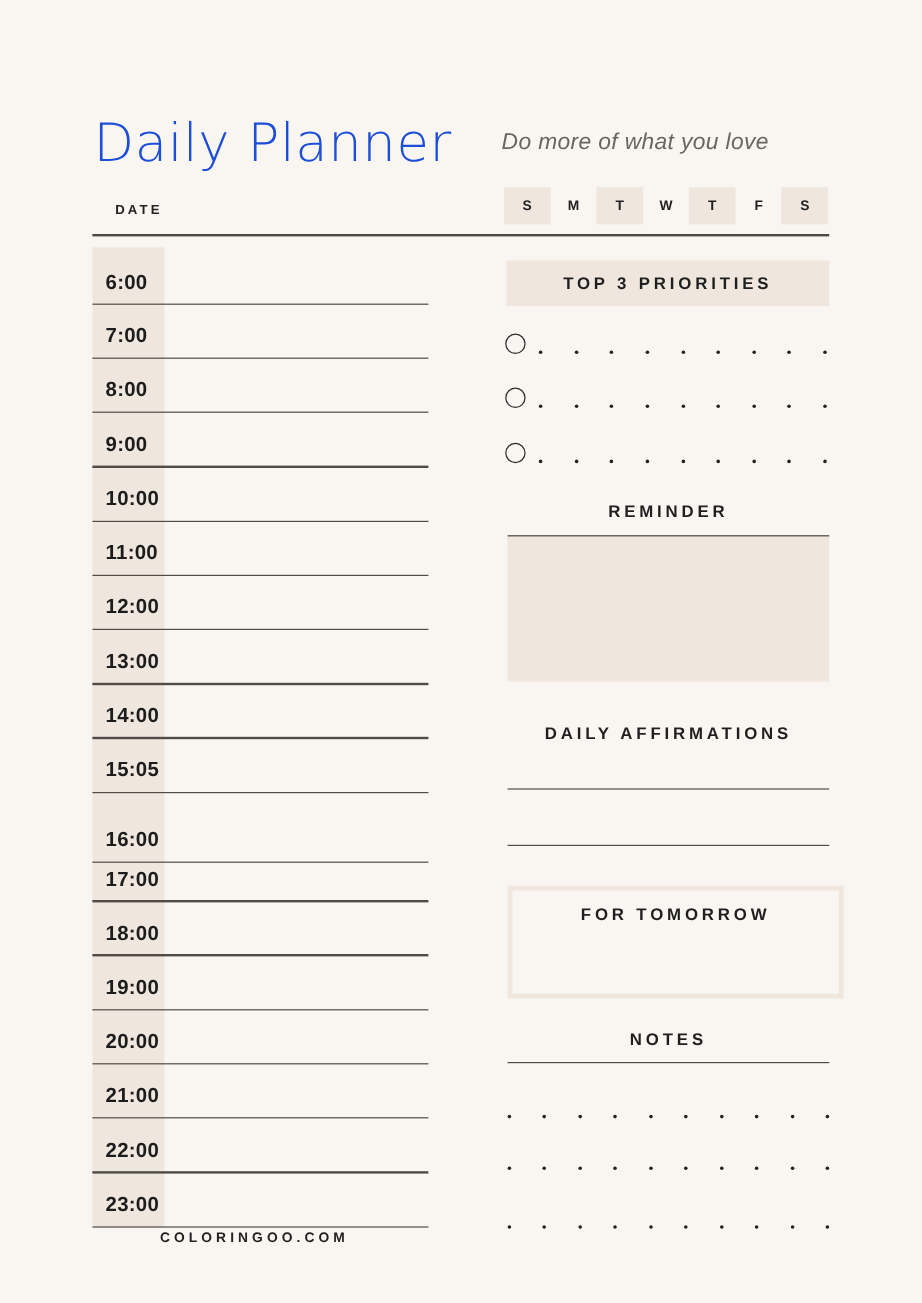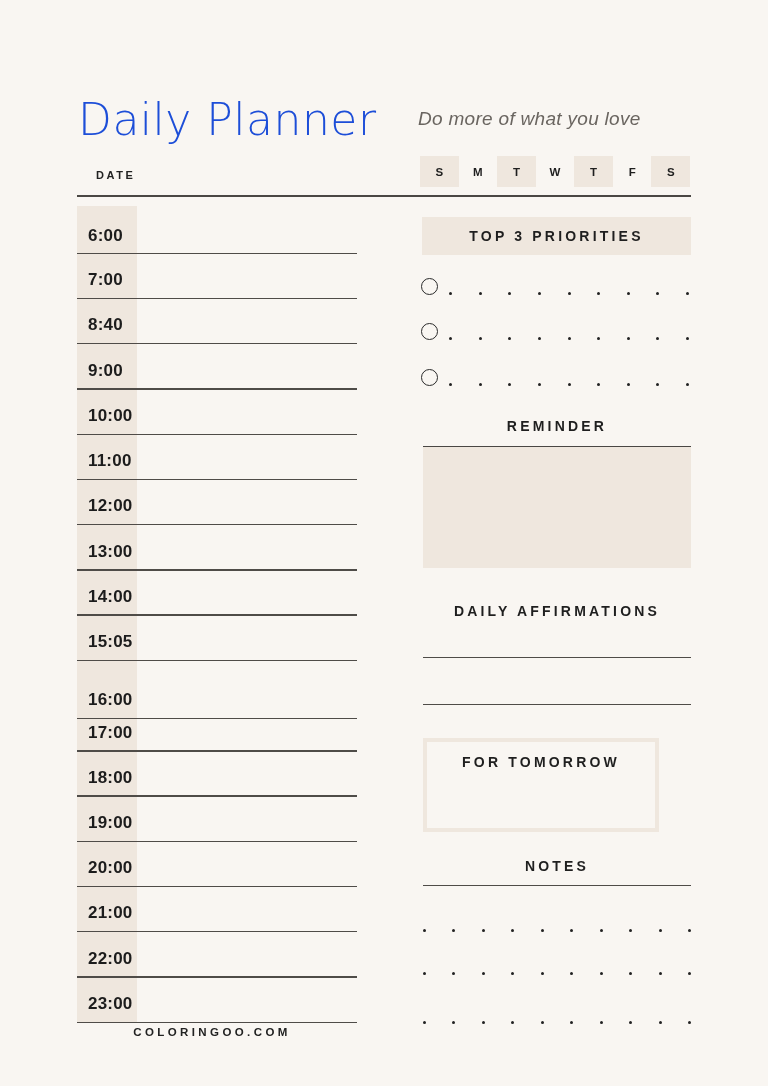--- a/index.html
+++ b/index.html
@@ -24,21 +24,21 @@
 
   .section-head { font-size: 14px; font-weight: 700; letter-spacing: 3.2px; color: #1f1f1f; text-align: center; }
   .prio-box { left: 422px; top: 217px; width: 269px; height: 38px; background: #efe7de; display: flex; align-items: center; justify-content: center; }
 
   .prio-row { left: 421px; width: 272px; height: 20px; }
   .circle { position: absolute; left: 0; top: 0; width: 17px; height: 17px; border: 1.4px solid #2a2a2a; border-radius: 50%; }
   .dotrow { position: absolute; display: flex; justify-content: space-between; }
   .dot { width: 3px; height: 3px; background: #222; border-radius: 50%; }
 
   .reminder-box { left: 423px; top: 446px; width: 268px; height: 122px; background: #efe7de; border-top: 1.5px solid #4a4744; }
-  .tomorrow-box { left: 423px; top: 738px; width: 236px; height: 94px; border: 4px solid #efe7de; }
+  .tomorrow-box { left: 423px; top: 738px; width: 280px; height: 94px; border: 4px solid #efe7de; }
   .tomorrow-label { position: absolute; left: 0; right: 0; top: 12px; }
 
   .footer { left: 77px; top: 1026px; width: 270px; font-size: 11.5px; font-weight: 700; letter-spacing: 3.4px; color: #222; text-align: center; }
 </style>
 </head>
 <body>
 
 <div class="abs title">Daily Planner</div>
 <div class="abs motto">Do more of what you love</div>
 <div class="abs date-label">DATE</div>
@@ -59,21 +59,21 @@
 <div id="schedule">
     <div class="abs time-row" style="top: 209px;">
       <span class="time-label" style="top: 17px;">6:00</span>
       <div class="time-line"></div>
     </div>
     <div class="abs time-row" style="top: 254.23px;">
       <span class="time-label">7:00</span>
       <div class="time-line"></div>
     </div>
     <div class="abs time-row" style="top: 299.46px;">
-      <span class="time-label">8:40</span>
+      <span class="time-label">8:00</span>
       <div class="time-line"></div>
     </div>
     <div class="abs time-row" style="top: 344.69px;">
       <span class="time-label">9:00</span>
       <div class="time-line"></div>
     </div>
     <div class="abs time-row" style="top: 389.92px;">
       <span class="time-label">10:00</span>
       <div class="time-line"></div>
     </div>

